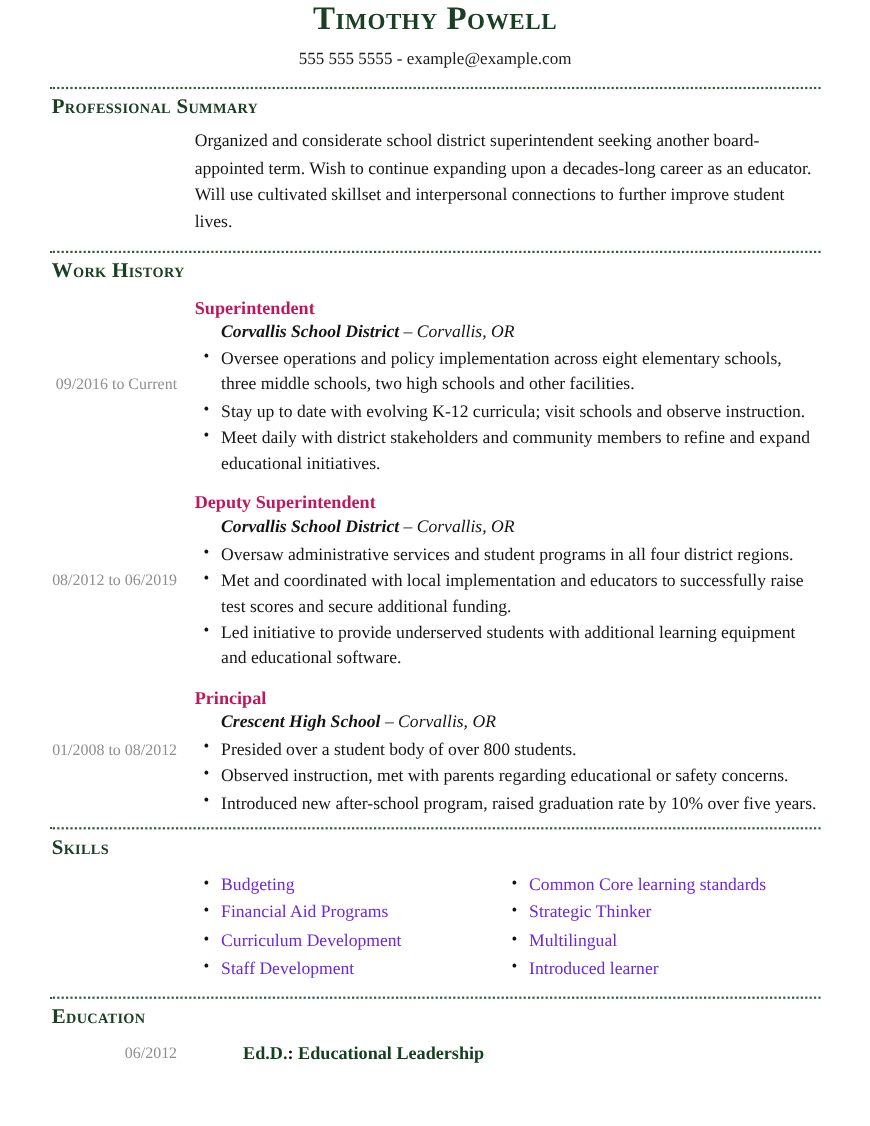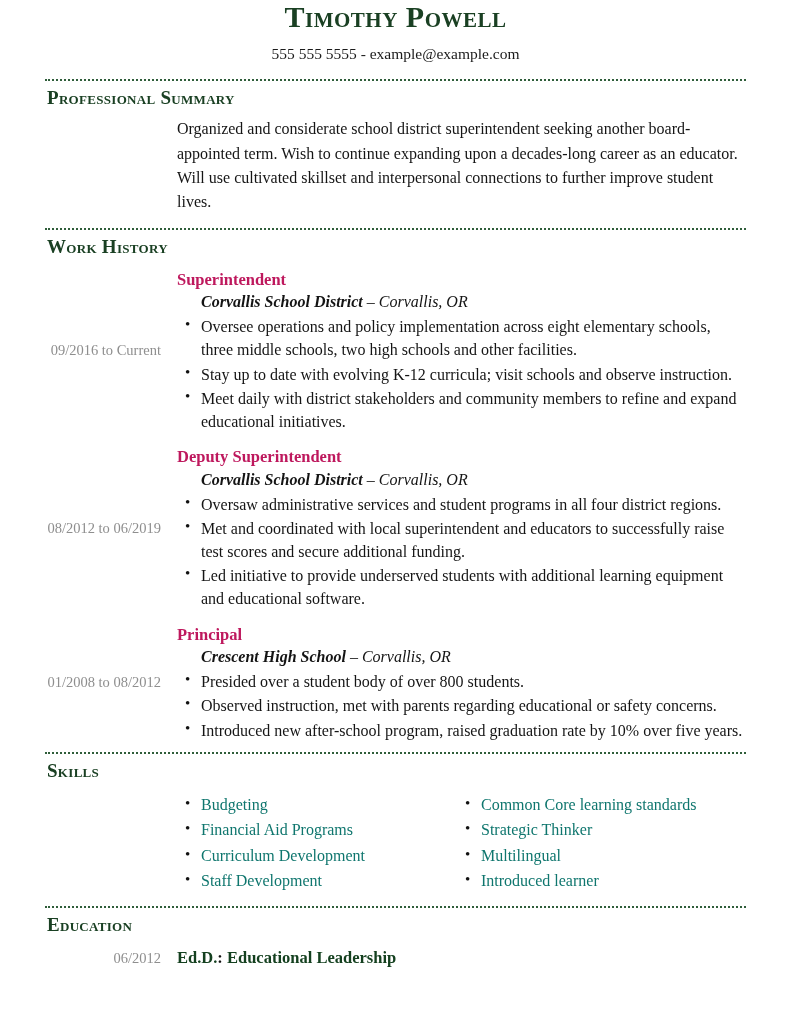--- a/index.html
+++ b/index.html
@@ -152,33 +152,33 @@
     list-style: none;
     margin: 0;
     padding: 0;
   }
   ul.skill-list li {
     position: relative;
     font-size: 16px;
     line-height: 1.47;
     padding-left: 24px;
     margin-top: 2px;
-    color: #0f766e;
+    color: #6d28d9;
   }
   ul.skill-list li::before {
     content: "\2022";
     position: absolute;
     left: 8px;
     top: -1px;
     font-size: 15px;
     color: #111;
   }
 
   
-  .edu-block { margin-top: 11px; }
+  .edu-block { margin-top: 11px; gap: 44px; }
   .edu-entry { margin-top: 0; }
   .edu-degree {
     font-size: 16.5px;
     font-weight: bold;
     color: #14401f;
     line-height: 1.32;
   }
   .edu-degree .sep { color: #101010; }
   .edu-school-line {
     font-size: 16px;
@@ -225,21 +225,21 @@
             </ul>
           </div>
         </div>
         <div class="row job">
           <div class="col-date">08/2012 to 06/2019</div>
           <div class="col-body">
             <div class="job-title">Deputy Superintendent</div>
             <div class="job-company-line"><span class="job-company">Corvallis School District</span><span class="job-dash"> – </span><span class="job-location">Corvallis, OR</span></div>
             <ul class="bullets">
               <li>Oversaw administrative services and student programs in all four district regions.</li>
-              <li>Met and coordinated with local superintendent and educators to successfully raise test scores and secure additional funding.</li>
+              <li>Met and coordinated with local implementation and educators to successfully raise test scores and secure additional funding.</li>
               <li>Led initiative to provide underserved students with additional learning equipment and educational software.</li>
             </ul>
           </div>
         </div>
         <div class="row job">
           <div class="col-date">01/2008 to 08/2012</div>
           <div class="col-body">
             <div class="job-title">Principal</div>
             <div class="job-company-line"><span class="job-company">Crescent High School</span><span class="job-dash"> – </span><span class="job-location">Corvallis, OR</span></div>
             <ul class="bullets">

